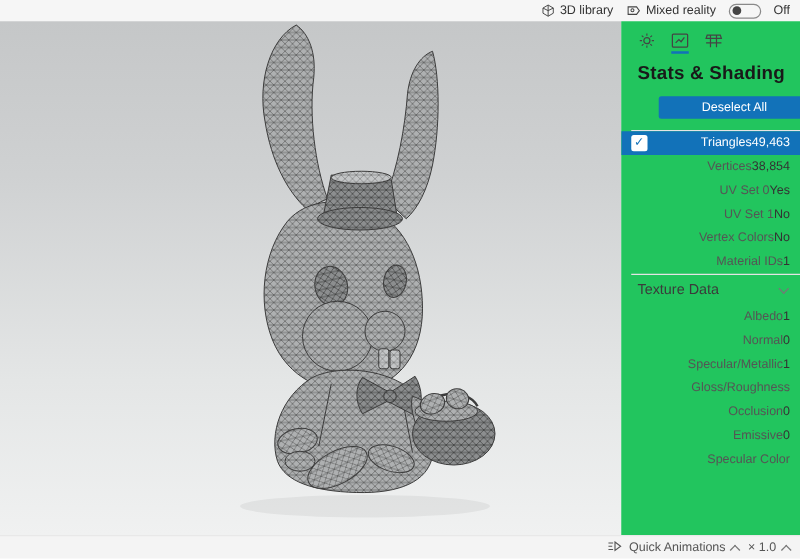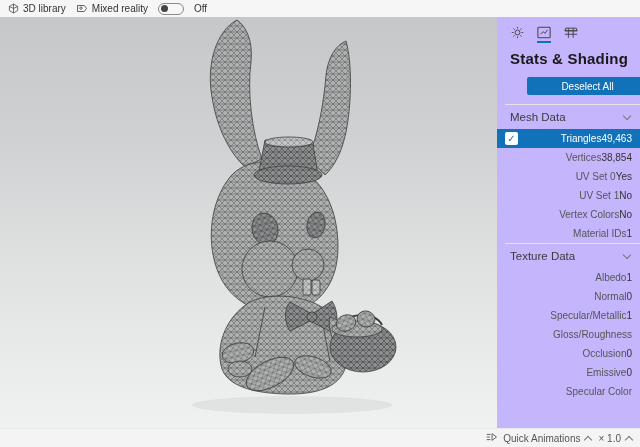--- a/index.html
+++ b/index.html
@@ -2,36 +2,36 @@
 <html><head>
 <meta charset="utf-8">
 <style>
   * { margin:0; padding:0; box-sizing:border-box; }
   html,body { width:640px; height:447px; overflow:hidden; }
   body { font-family:"Liberation Sans","DejaVu Sans",sans-serif; background:#fff; color:#333; }
   .app { width:640px; height:447px; display:flex; flex-direction:column; }
 
   
   .topbar { height:17px; background:#f6f6f6; display:flex; align-items:center;
-            justify-content:flex-start; gap:10px; padding:0 8px; font-size:10px; color:#333; flex:0 0 17px; }
+            justify-content:flex-end; gap:10px; padding:0 8px; font-size:10px; color:#333; flex:0 0 17px; }
   .tb-item { display:flex; align-items:center; gap:4px; cursor:default; }
   .tb-item svg { display:block; }
   .toggle { width:26px; height:12px; border:1px solid #8a8a8a; border-radius:7px;
             position:relative; background:#f6f6f6; }
   .toggle .knob { position:absolute; left:2px; top:1.5px; width:7px; height:7px;
                   border-radius:50%; background:#444; }
 
   
   .main { flex:1; display:flex; min-height:0; }
   .viewport { width:497px; position:relative; flex:0 0 497px;
               background:linear-gradient(180deg,#c5c7c8 0%,#cfd1d2 30%,#e4e6e6 70%,#f0f1f1 100%); }
   .viewport svg { position:absolute; inset:0; }
 
   
-  .panel { flex:1; background:#c4b5fd; overflow:hidden; position:relative; font-size:10px; }
+  .panel { flex:1; background:#22c55e; overflow:hidden; position:relative; font-size:10px; }
   .panel-tabs { display:flex; gap:13px; padding:8px 0 4px 13px; align-items:flex-end; }
   .ptab { position:relative; width:14px; height:14px; display:flex; align-items:center; justify-content:center; }
   .ptab.active::after { content:""; position:absolute; left:0; right:0; bottom:-4px; height:2px; background:#1272b9; }
   .panel-title { font-size:15px; font-weight:bold; color:#191919; padding:7px 0 2px 13px; letter-spacing:.2px; }
   .deselect-btn { display:block; margin:8px 9px 9px 30px; width:calc(100% - 22px); height:18px;
                   background:#1272b9; color:#fff; border:none; border-radius:2px; font-size:10px;
                   font-family:inherit; cursor:pointer; }
   .divider { height:1px; background:#e4e4e4; margin:0 0 0 8px; }
   .sect-head { display:flex; align-items:center; justify-content:space-between;
                height:24px; padding:0 10px 0 13px; font-size:11.5px; color:#3b3b3b; cursor:default; }
@@ -168,24 +168,20 @@
             </svg>
         </span>
       </div>
 
       <div class="panel-title">Stats &amp; Shading</div>
 
       <button class="deselect-btn">Deselect All</button>
 
       <div class="divider"></div>
 
-      <div class="sect-head">
-        <span>Mesh Data</span>
-        <span class="chev"></span>
-      </div>
 
       <div class="row selected">
         <span class="checkbox">
             <span class="check">✓</span>
           </span>
         <span class="row-label">Triangles</span>
         <span class="row-value">49,463</span>
       </div>
       <div class="row">
         <span class="row-label">Vertices</span>

